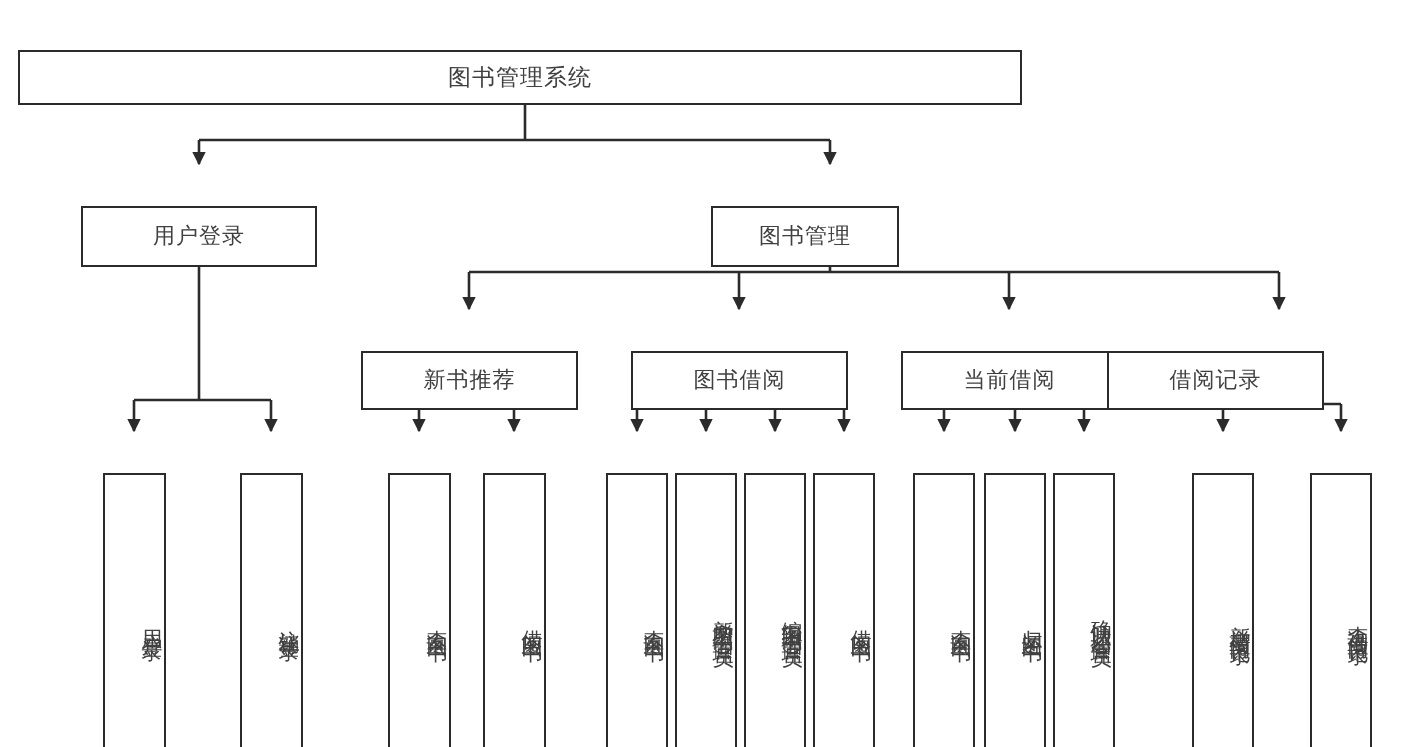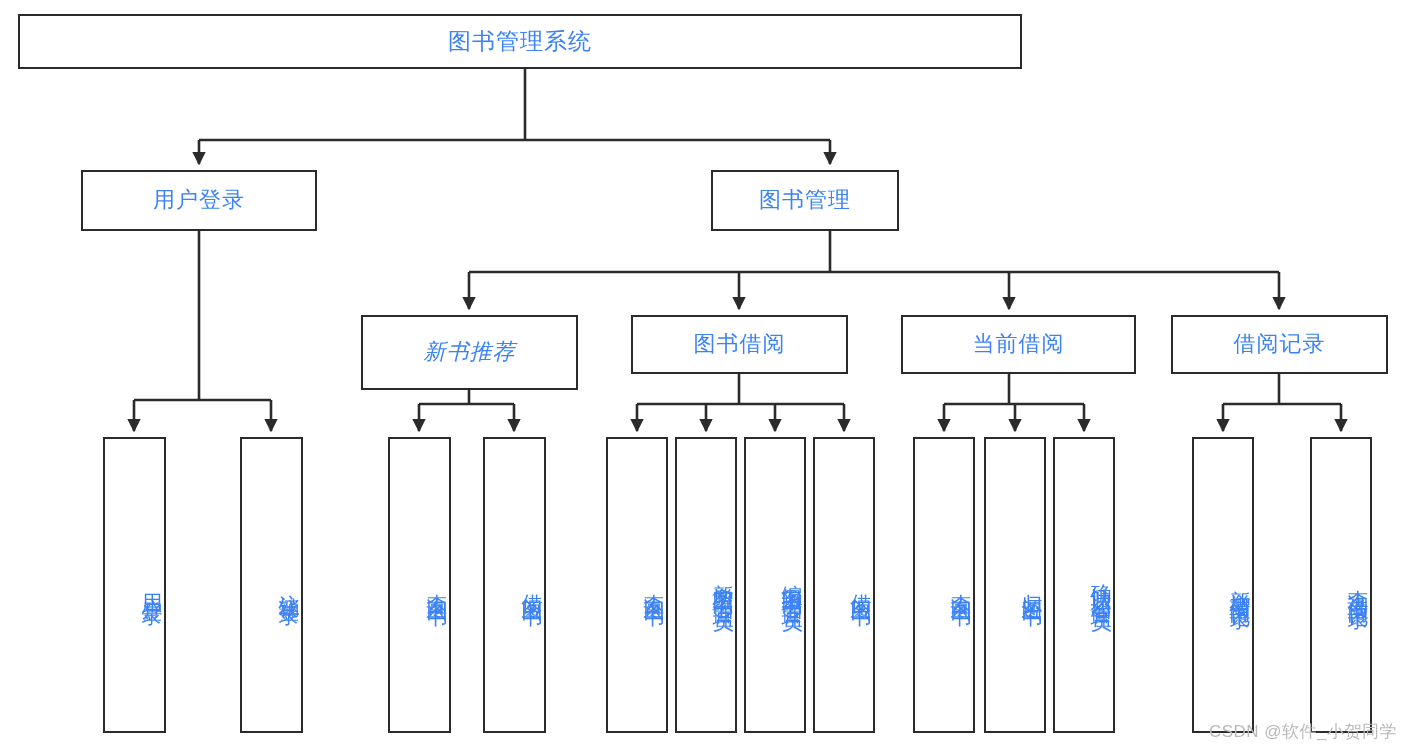--- a/index.html
+++ b/index.html
@@ -19,22 +19,23 @@
     overflow: hidden;
   }
   .node {
     position: absolute;
     box-sizing: border-box;
     border: 2px solid #2b2b2b;
     background: #ffffff;
     display: flex;
     align-items: center;
     justify-content: center;
-    color: #3b82f6;
+    color: #404040;
     z-index: 3;
+    margin-top: 36px;
   }
   .node.h {
     font-size: 22px;
     letter-spacing: 1px;
     line-height: 1.2;
     text-align: center;
   }
   .node.root {
     font-size: 23px;
   }
@@ -130,30 +131,30 @@
       <span>图书管理系统</span>
     </div>
 
   <div class="node h" style="left: 81px; top: 170px; width: 236px; height: 61px;">
       <span>用户登录</span>
     </div>
   <div class="node h" style="left: 711px; top: 170px; width: 188px; height: 61px;">
       <span>图书管理</span>
     </div>
 
-  <div class="node h" style="left: 361px; top: 315px; width: 217px; height: 75px; font-style: italic;">
+  <div class="node h" style="left: 361px; top: 315px; width: 217px; height: 59px;">
       <span>新书推荐</span>
     </div>
   <div class="node h" style="left: 631px; top: 315px; width: 217px; height: 59px; text-align: center;">
       <span>图书借阅</span>
     </div>
-  <div class="node h" style="left: 901px; top: 315px; width: 235px; height: 59px;">
+  <div class="node h" style="left: 901px; top: 315px; width: 217px; height: 59px;">
       <span>当前借阅</span>
     </div>
-  <div class="node h" style="left: 1171px; top: 315px; width: 217px; height: 59px; font-family: Liberation Serif, serif;">
+  <div class="node h" style="left: 1107px; top: 315px; width: 217px; height: 59px; font-family: Liberation Serif, serif;">
       <span>借阅记录</span>
     </div>
 
   <div class="node v" style="left: 103px; top: 437px; width: 63px; height: 296px;">
       <span>用户登录</span>
     </div>
   <div class="node v" style="left: 240px; top: 437px; width: 63px; height: 296px;">
       <span>注销登录</span>
     </div>
 
@@ -187,14 +188,13 @@
       <span>确认归还（管理员）</span>
     </div>
 
   <div class="node v" style="left: 1192px; top: 437px; width: 62px; height: 296px;">
       <span>新增借阅记录</span>
     </div>
   <div class="node v" style="left: 1310px; top: 437px; width: 62px; height: 296px;">
       <span>查询借阅记录</span>
     </div>
 
-  <div id="watermark">CSDN @软件_小贺同学</div>
 </div>
 
 </body></html>

